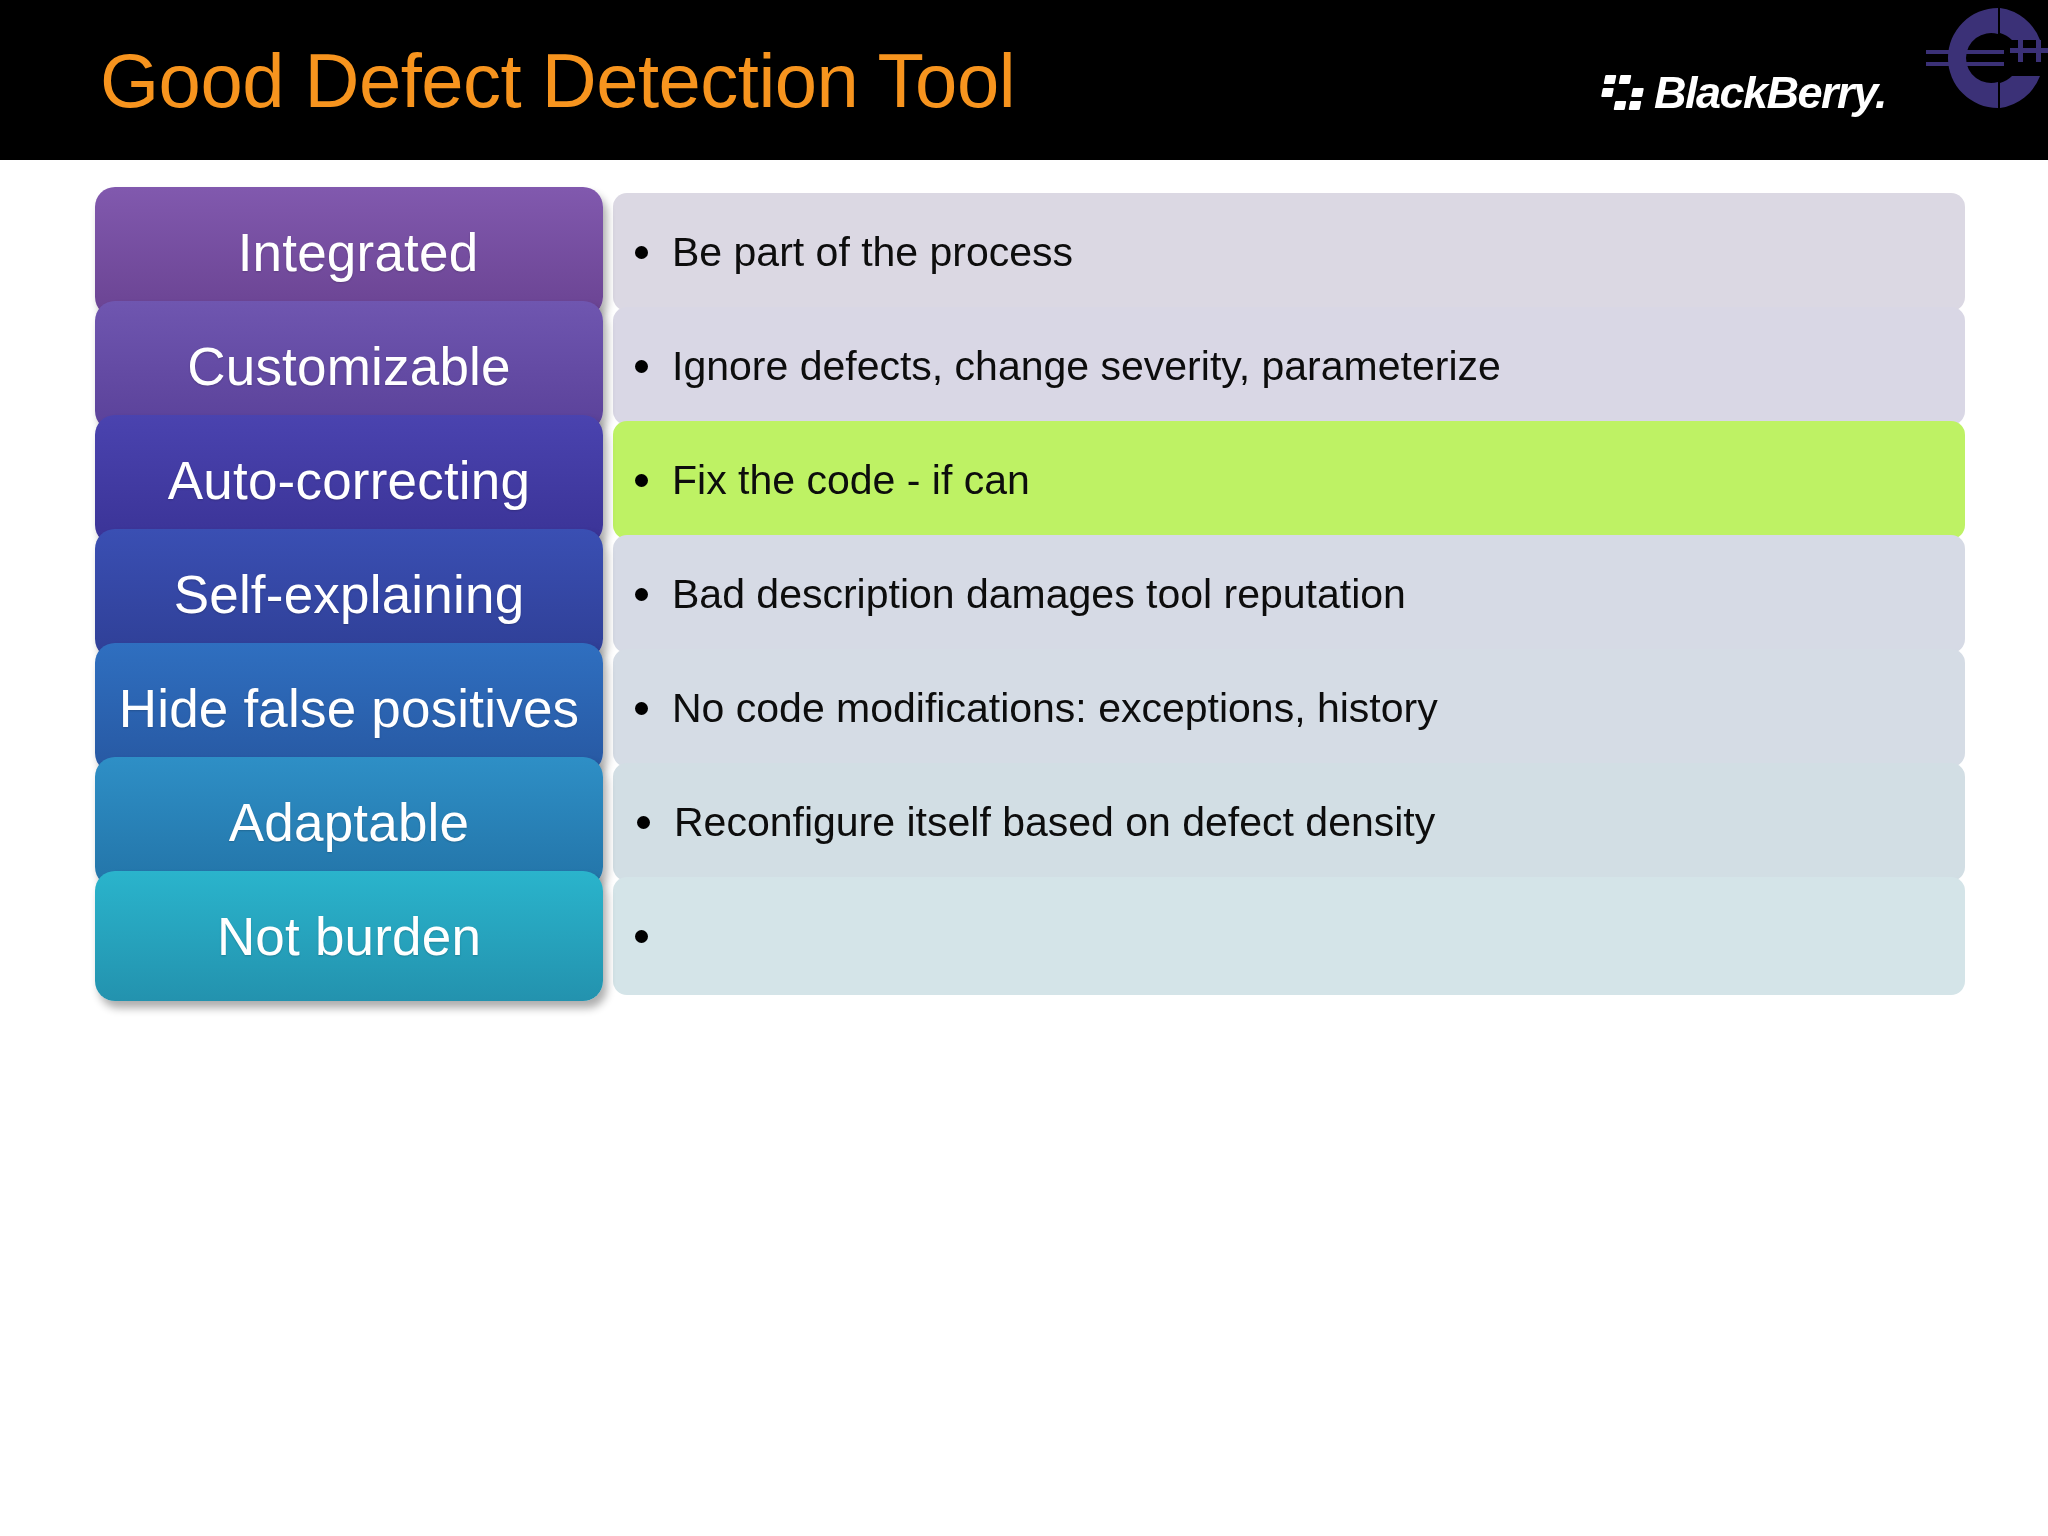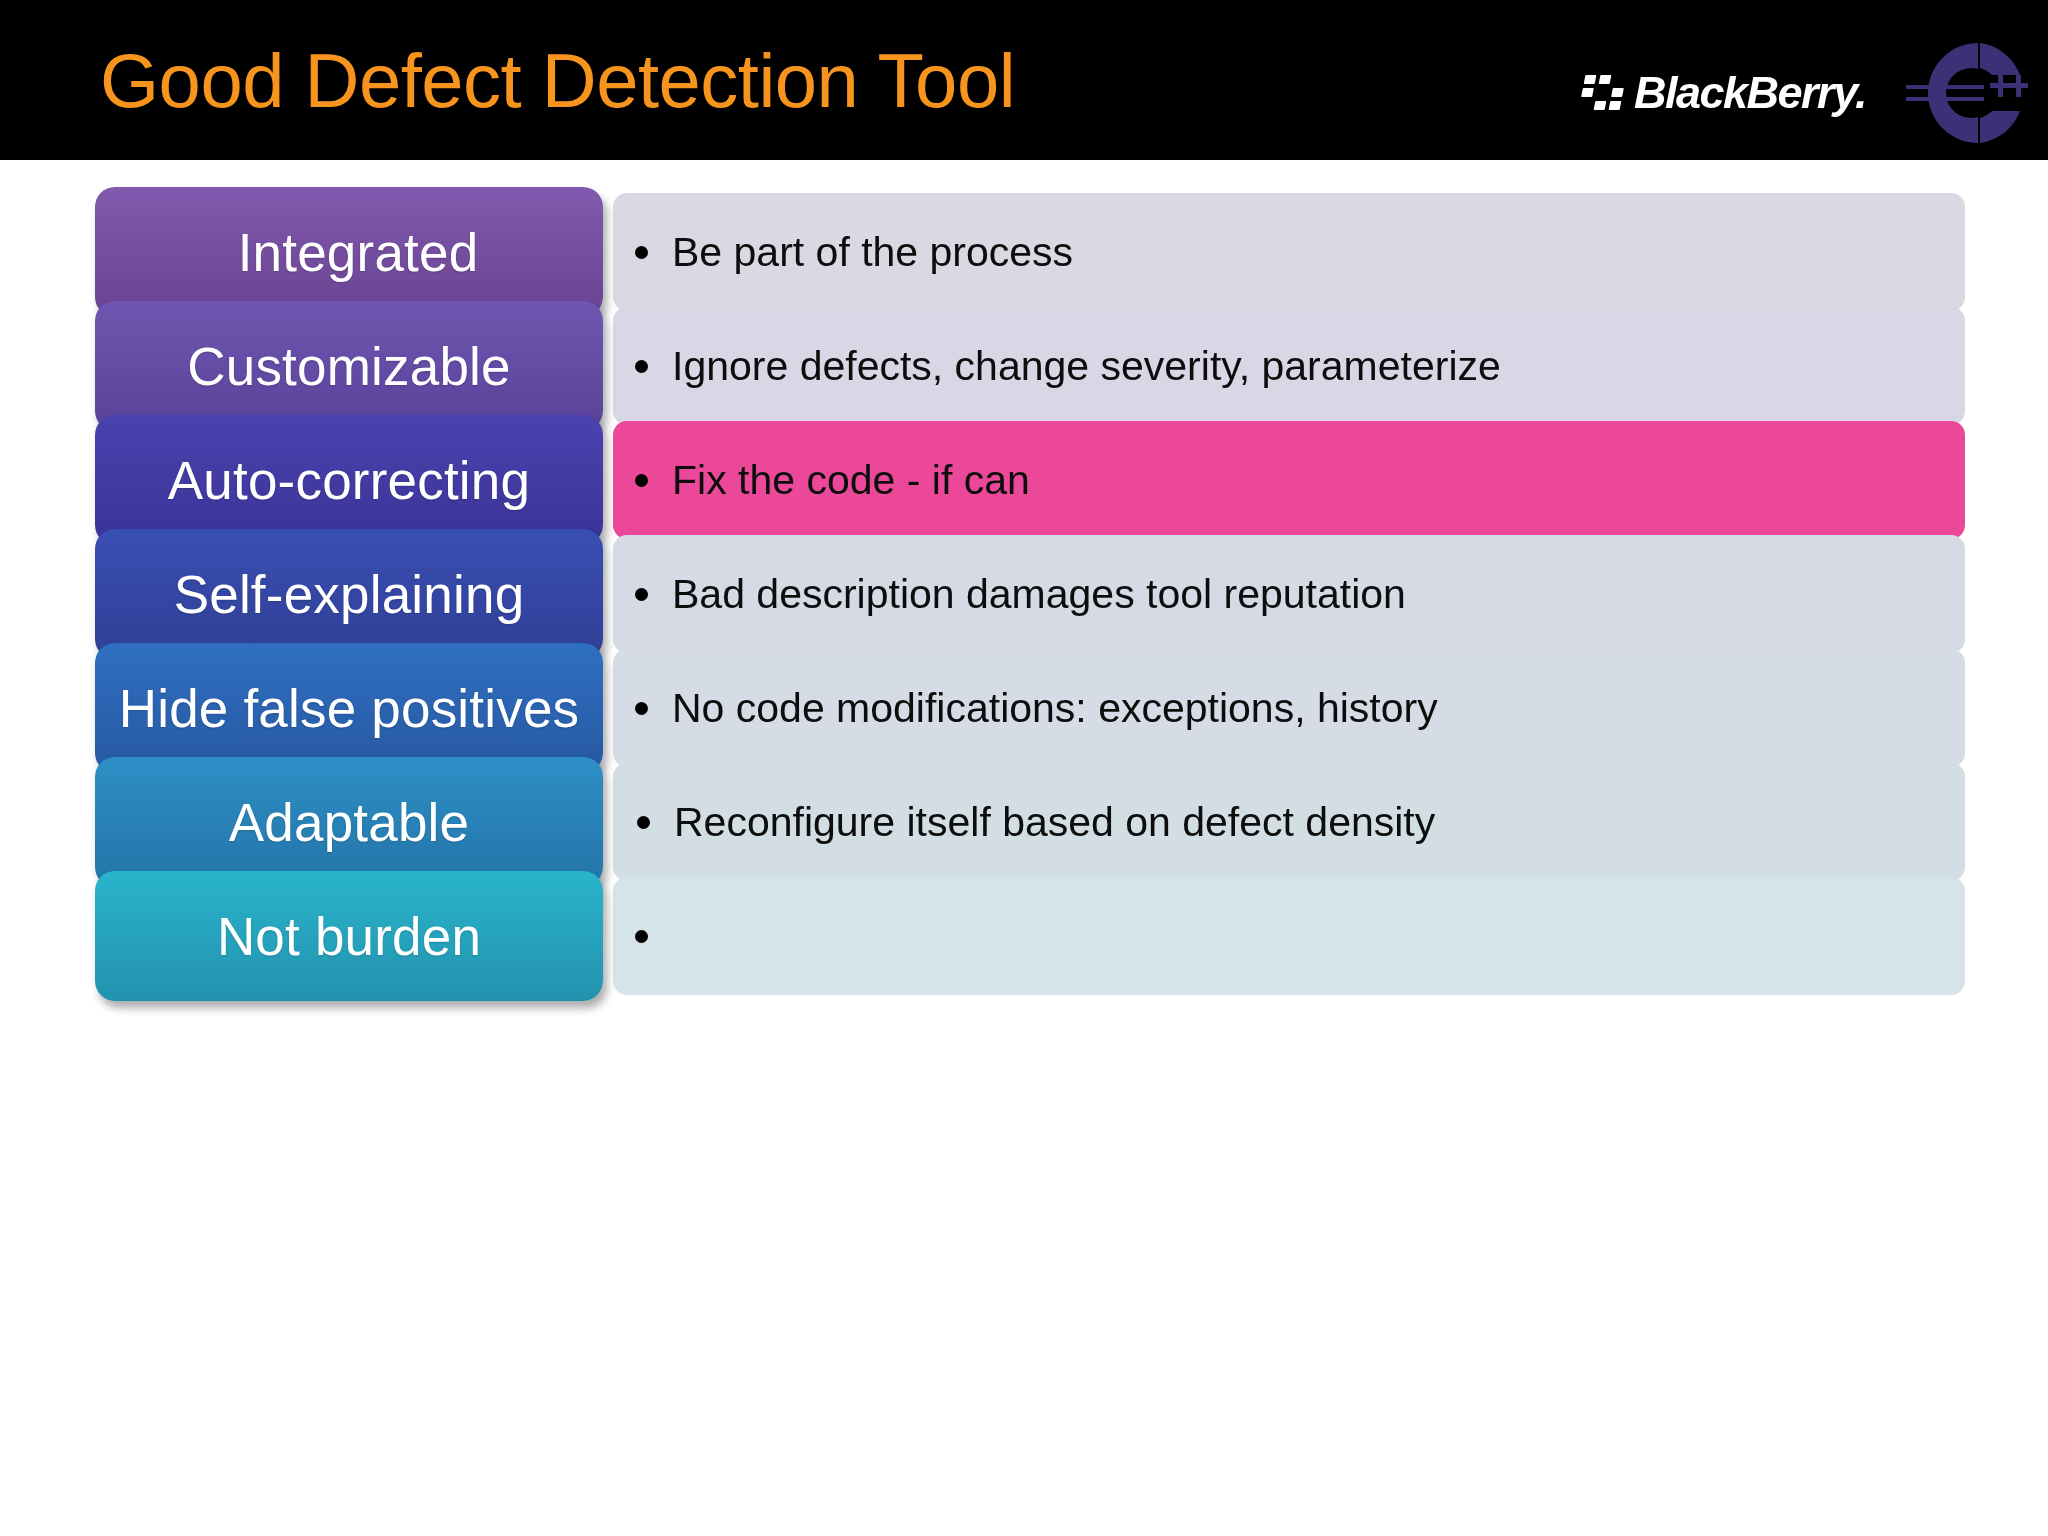--- a/index.html
+++ b/index.html
@@ -24,22 +24,22 @@
     font-size:76px;
     font-weight:400;
     letter-spacing:-0.5px;
     white-space:nowrap;
     font-family:"Liberation Sans", sans-serif;
   }
 
   .logos {
     position:absolute; right:0px; top:0;
     height:185px;
-    display:flex; align-items:center; gap:40px;
-    padding-right:20px;
+    display:flex; gap:40px;
+    padding-right:0;
   }
 
   
   .bb-logo { display:flex; align-items:center; gap:11px; }
   .bb-mark {
     display:grid;
     grid-template-columns:repeat(3, 11px);
     grid-template-rows:repeat(3, 9px);
     gap:4px;
     transform:skewX(-11deg);
@@ -173,21 +173,21 @@
       </div>
       <div class="row">
         <div class="chip" style="background: linear-gradient(rgb(111, 86, 176) 0%, rgb(90, 65, 153) 100%);">Customizable</div>
         <div class="desc" style="background: rgb(217, 215, 229);">
           <span class="bullet"></span>
           <span class="desc-text">Ignore defects, change severity, parameterize</span>
         </div>
       </div>
       <div class="row">
         <div class="chip" style="background: linear-gradient(rgb(74, 67, 175) 0%, rgb(58, 51, 150) 100%);">Auto-correcting</div>
-        <div class="desc" style="background: #ec4899;">
+        <div class="desc" style="background: #bef264;">
           <span class="bullet"></span>
           <span class="desc-text">Fix the code - if can</span>
         </div>
       </div>
       <div class="row">
         <div class="chip" style="background: linear-gradient(rgb(58, 79, 179) 0%, rgb(47, 63, 150) 100%);">Self-explaining</div>
         <div class="desc" style="background: rgb(214, 218, 229);">
           <span class="bullet"></span>
           <span class="desc-text">Bad description damages tool reputation</span>
         </div>

